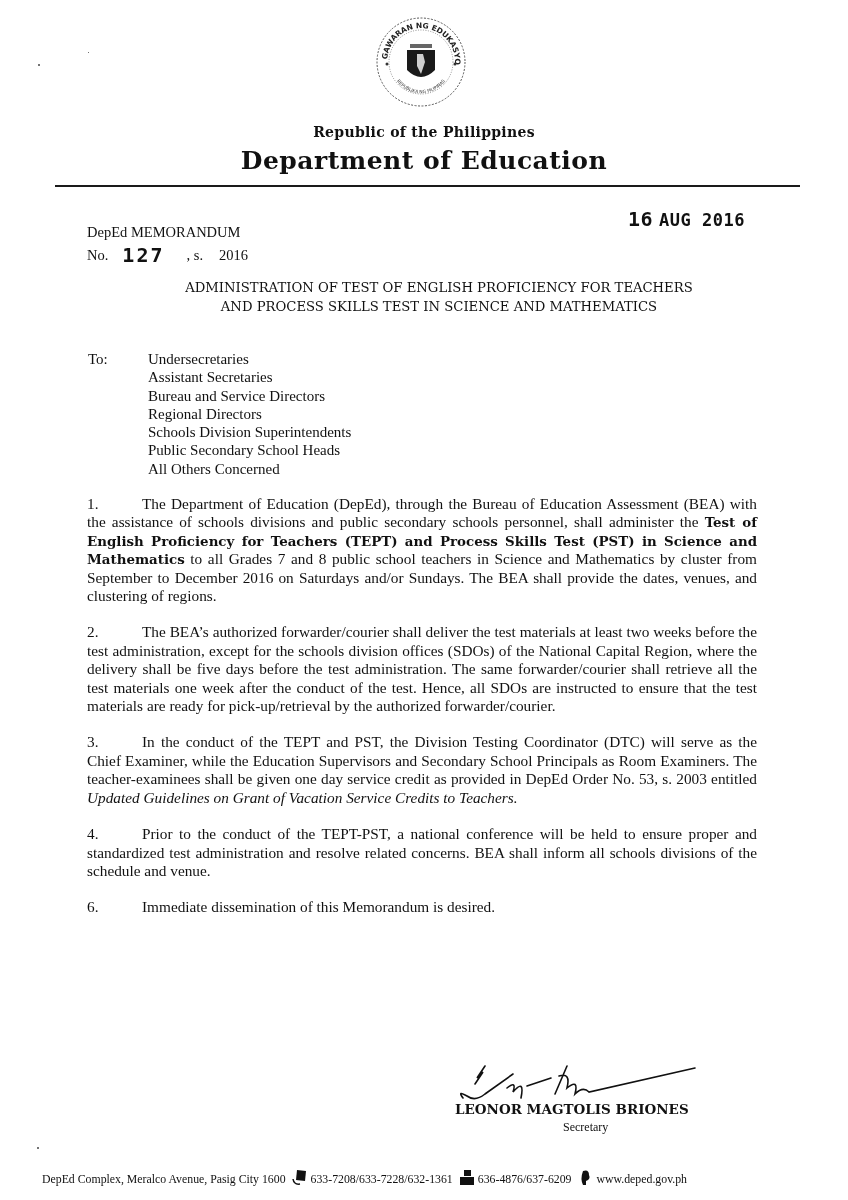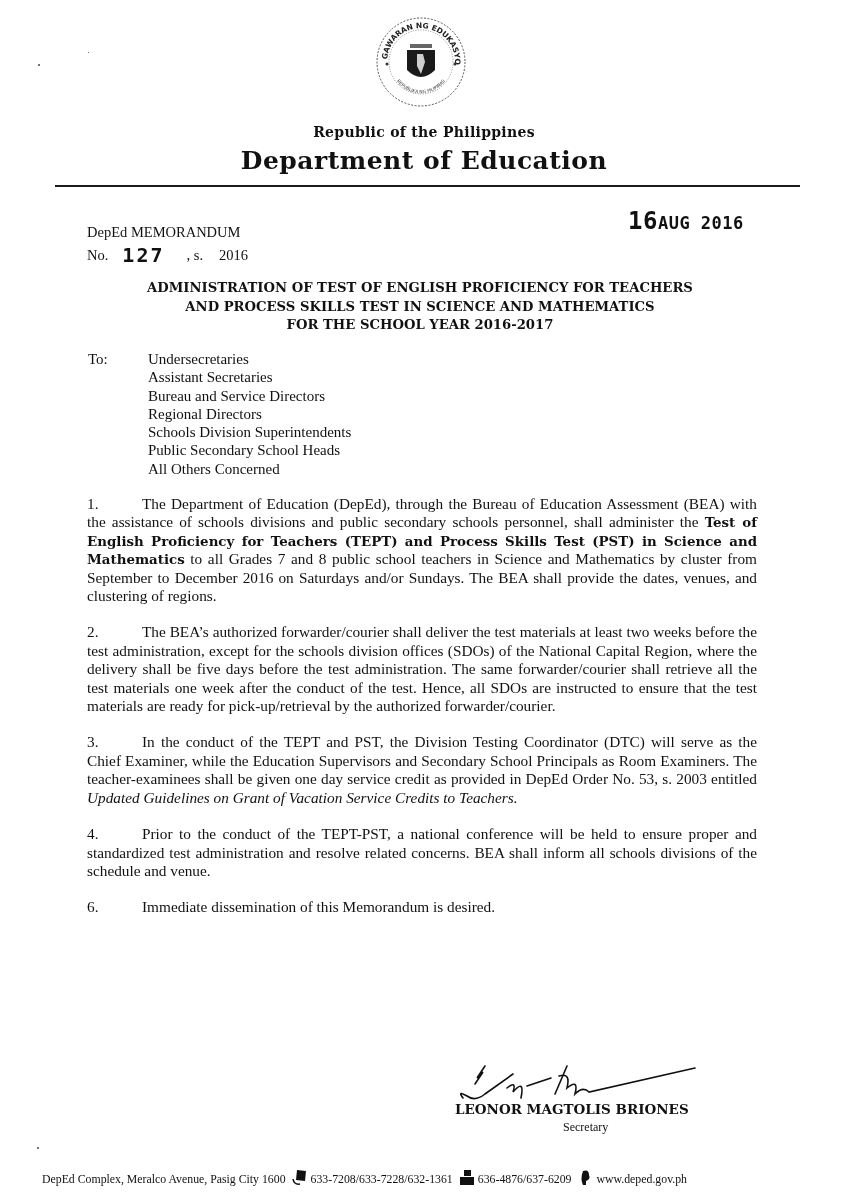--- a/index.html
+++ b/index.html
@@ -38,24 +38,24 @@
     .memo-no .num {
       font-family: "DejaVu Sans Mono", monospace; font-weight: bold; font-size: 20px;
       margin-left: 14px; margin-right: 22px; letter-spacing: 2px;
     }
     .memo-no .series { margin-right: 16px; }
     .stamp-date {
       position: absolute; left: 628px; top: 207px;
       font-family: "DejaVu Sans Mono", monospace; font-size: 17px; font-weight: bold;
       letter-spacing: 0.5px;
     }
-    .stamp-date .day { font-size: 24px; margin-right: 0; }
+    .stamp-date .day { font-size: 20px; margin-right: 6px; }
     .title {
-      position: absolute; left: 90px; width: 660px; top: 279px; text-align: center;
-      font-family: "DejaVu Serif", serif; font-weight: bold; font-size: 13.2px;
+      position: absolute; left: 109px; width: 660px; top: 279px; text-align: center;
+      font-family: "DejaVu Serif", serif; font-weight: normal; font-size: 13.2px;
       line-height: 18.5px;
     }
     .to-block {
       position: absolute; left: 88px; top: 350px;
       font-family: "Liberation Serif", serif; font-size: 15px; line-height: 18.3px;
       display: flex;
     }
     .to-label { width: 60px; }
     .paras {
       position: absolute; left: 87px; width: 670px; top: 495px;
@@ -118,21 +118,20 @@
   <span>2016</span>
 </div>
 
 <div class="stamp-date">
   <span class="day">16</span><span>AUG 2016</span>
 </div>
 
 <div class="title">
   <div>ADMINISTRATION OF TEST OF ENGLISH PROFICIENCY FOR TEACHERS</div>
   <div>AND PROCESS SKILLS TEST IN SCIENCE AND MATHEMATICS</div>
-  <div>FOR THE SCHOOL YEAR 2016-2017</div>
 </div>
 
 <div class="to-block">
   <div class="to-label">To:</div>
   <div>
     <div>Undersecretaries</div>
     <div>Assistant Secretaries</div>
     <div>Bureau and Service Directors</div>
     <div>Regional Directors</div>
     <div>Schools Division Superintendents</div>

